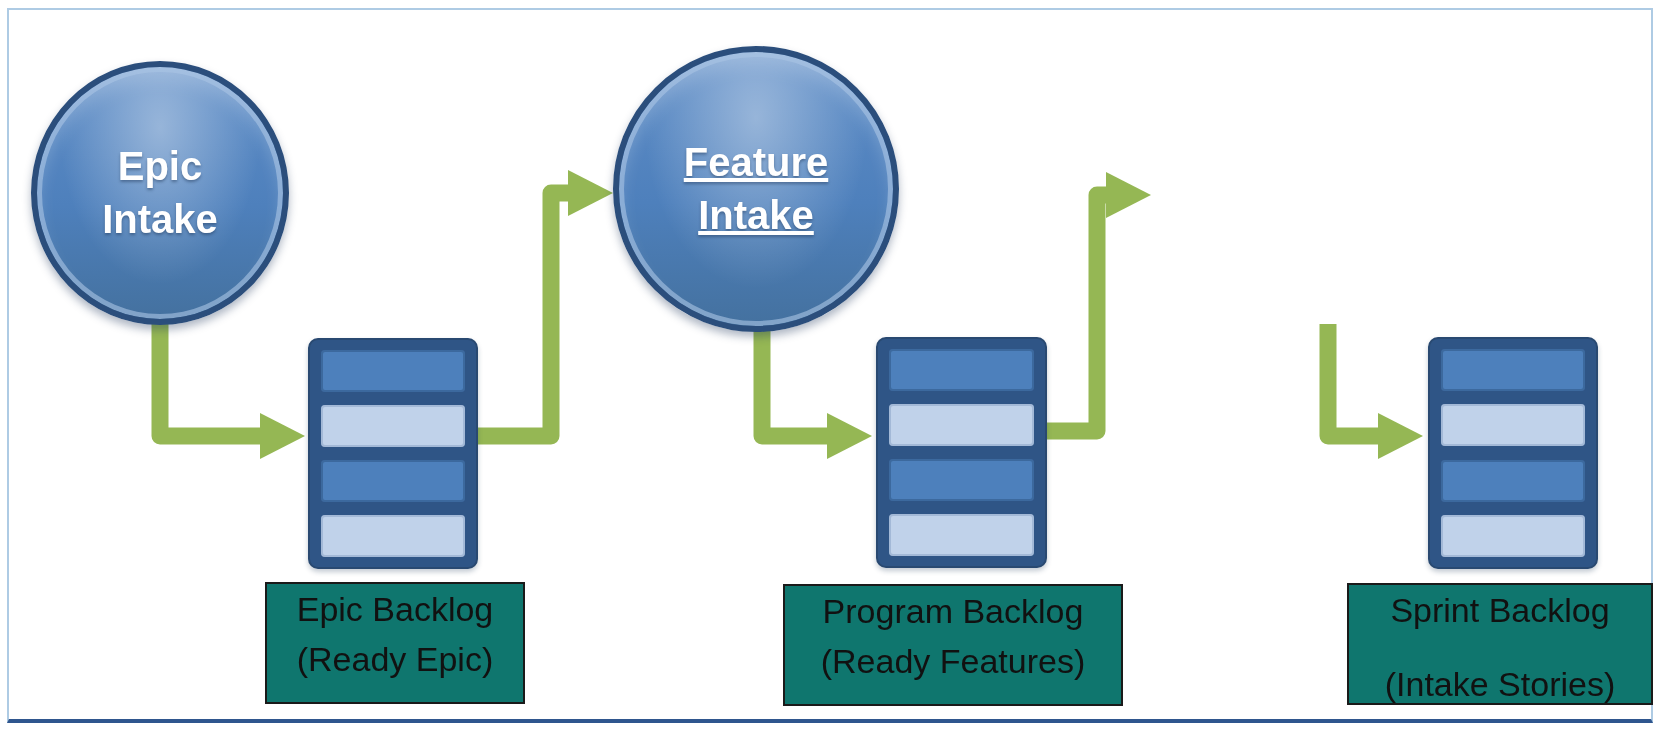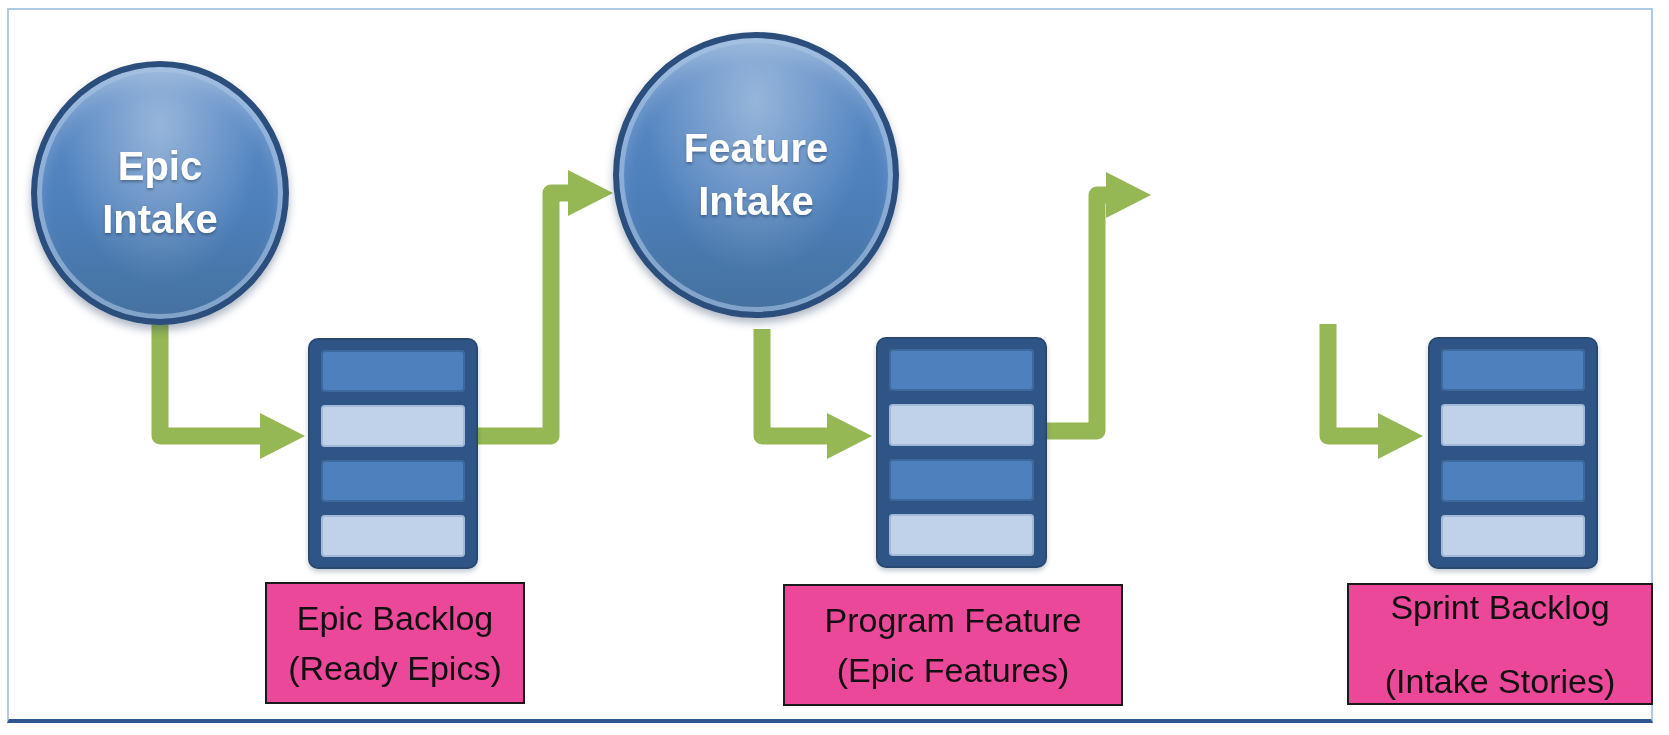--- a/index.html
+++ b/index.html
@@ -30,23 +30,23 @@
   }
   .queue{
     background:#2F5586;border-radius:10px;border:2px solid #294971;
     padding:10px 11px;display:flex;flex-direction:column;justify-content:space-between;
     box-shadow:0 3px 5px rgba(25,50,85,0.25);
   }
   .queue-row{height:42px;border-radius:4px;}
   .queue-row:nth-child(odd){background:#4D80BC;box-shadow:inset 0 0 0 2px rgba(30,62,102,0.35);}
   .queue-row:nth-child(even){background:#C0D2EA;box-shadow:inset 0 0 0 2px rgba(110,140,180,0.35);}
   .queue-label{
-    background:#ec4899;border:2px solid #1A1A1A;color:#111111;
+    background:#0f766e;border:2px solid #1A1A1A;color:#111111;
     font-size:34px;line-height:1.48;text-align:center;
-    display:flex;flex-direction:column;align-items:center;justify-content:center;
+    display:flex;flex-direction:column;align-items:center;
   }
 </style>
 </head>
 <body>
 
 <div class="canvas">
 
   <div class="frame"></div>
 
   <svg class="arrow-layer" viewBox="0 0 1669 735" xmlns="http://www.w3.org/2000/svg">
@@ -72,36 +72,36 @@
     <span>Intake</span>
   </div>
   <div class="node queue" style="left:308px;top:338px;width:170px;height:231px;">
     <div class="queue-row"></div>
     <div class="queue-row"></div>
     <div class="queue-row"></div>
     <div class="queue-row"></div>
   </div>
   <div class="node queue-label" style="left:265px;top:582px;width:260px;height:122px;">
     <span>Epic Backlog</span>
-    <span>(Ready Epics)</span>
+    <span>(Ready Epic)</span>
   </div>
 
-  <div class="node process" style="left:613px;top:32px;width:286px;height:286px;">
+  <div class="node process" style="left:613px;top:46px;width:286px;height:286px;text-decoration:underline;">
     <span>Feature</span>
     <span>Intake</span>
   </div>
   <div class="node queue" style="left:876px;top:337px;width:171px;height:231px;">
     <div class="queue-row"></div>
     <div class="queue-row"></div>
     <div class="queue-row"></div>
     <div class="queue-row"></div>
   </div>
   <div class="node queue-label" style="left:783px;top:584px;width:340px;height:122px;">
-    <span>Program Feature</span>
-    <span>(Epic Features)</span>
+    <span>Program Backlog</span>
+    <span>(Ready Features)</span>
   </div>
 
   <div class="node queue" style="left:1428px;top:337px;width:170px;height:232px;">
     <div class="queue-row"></div>
     <div class="queue-row"></div>
     <div class="queue-row"></div>
     <div class="queue-row"></div>
   </div>
   <div class="node queue-label" style="left:1347px;top:583px;width:306px;height:122px;gap:24px;">
     <span>Sprint Backlog</span>

